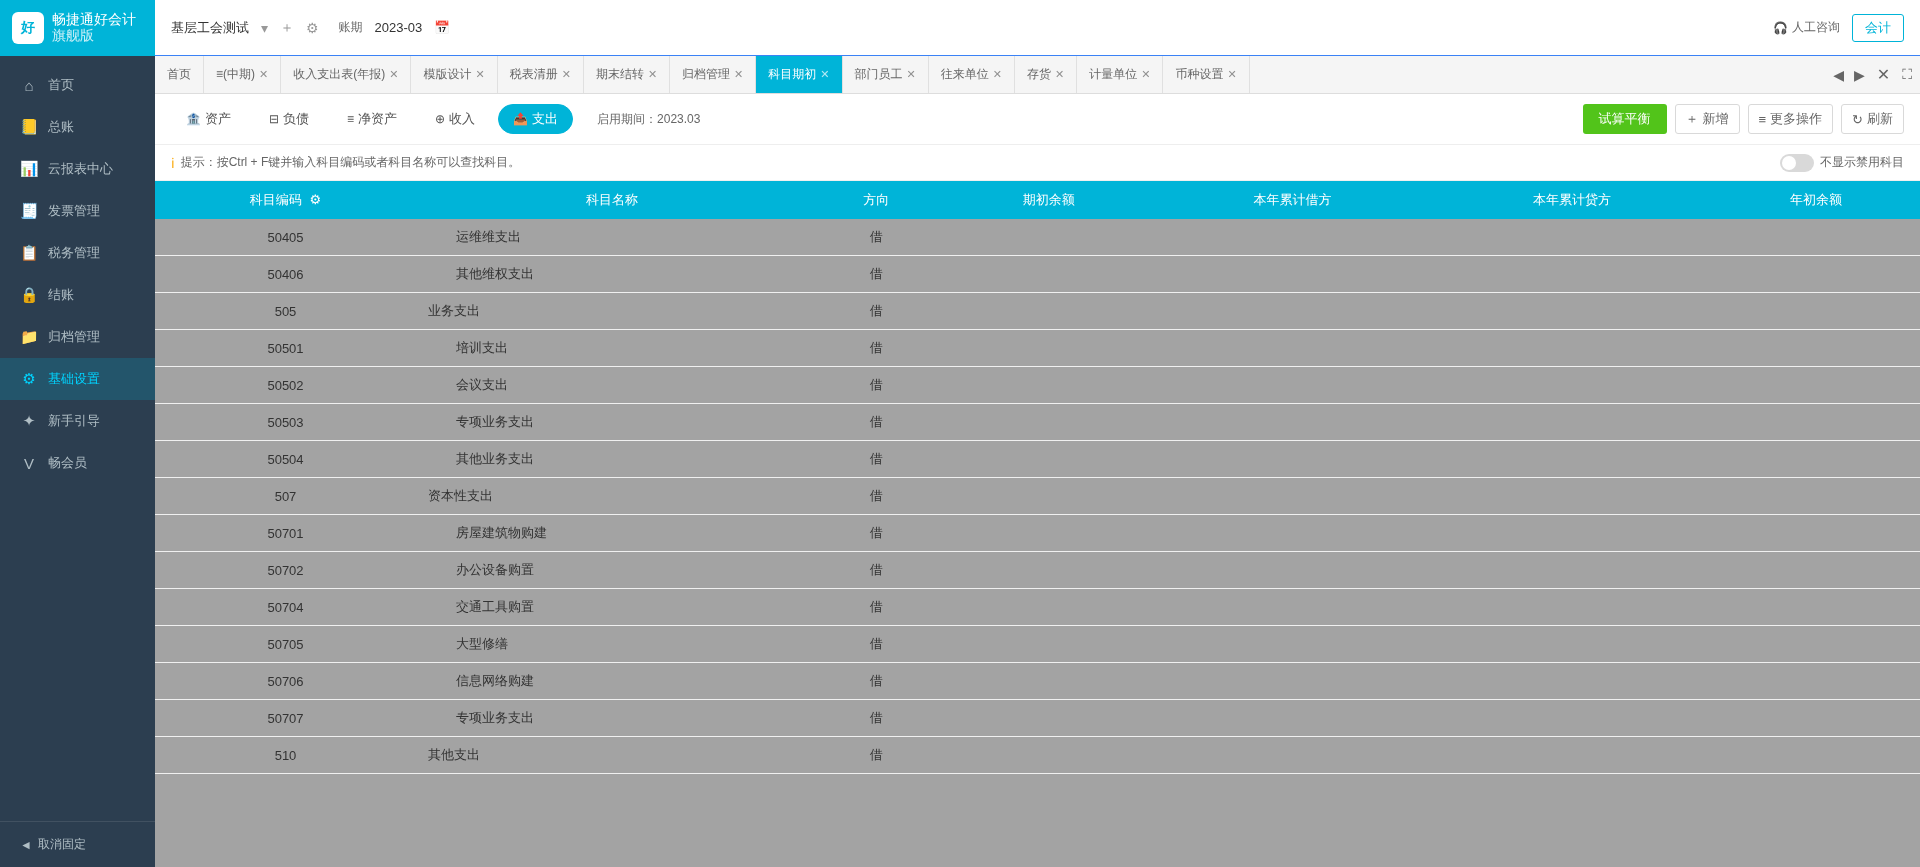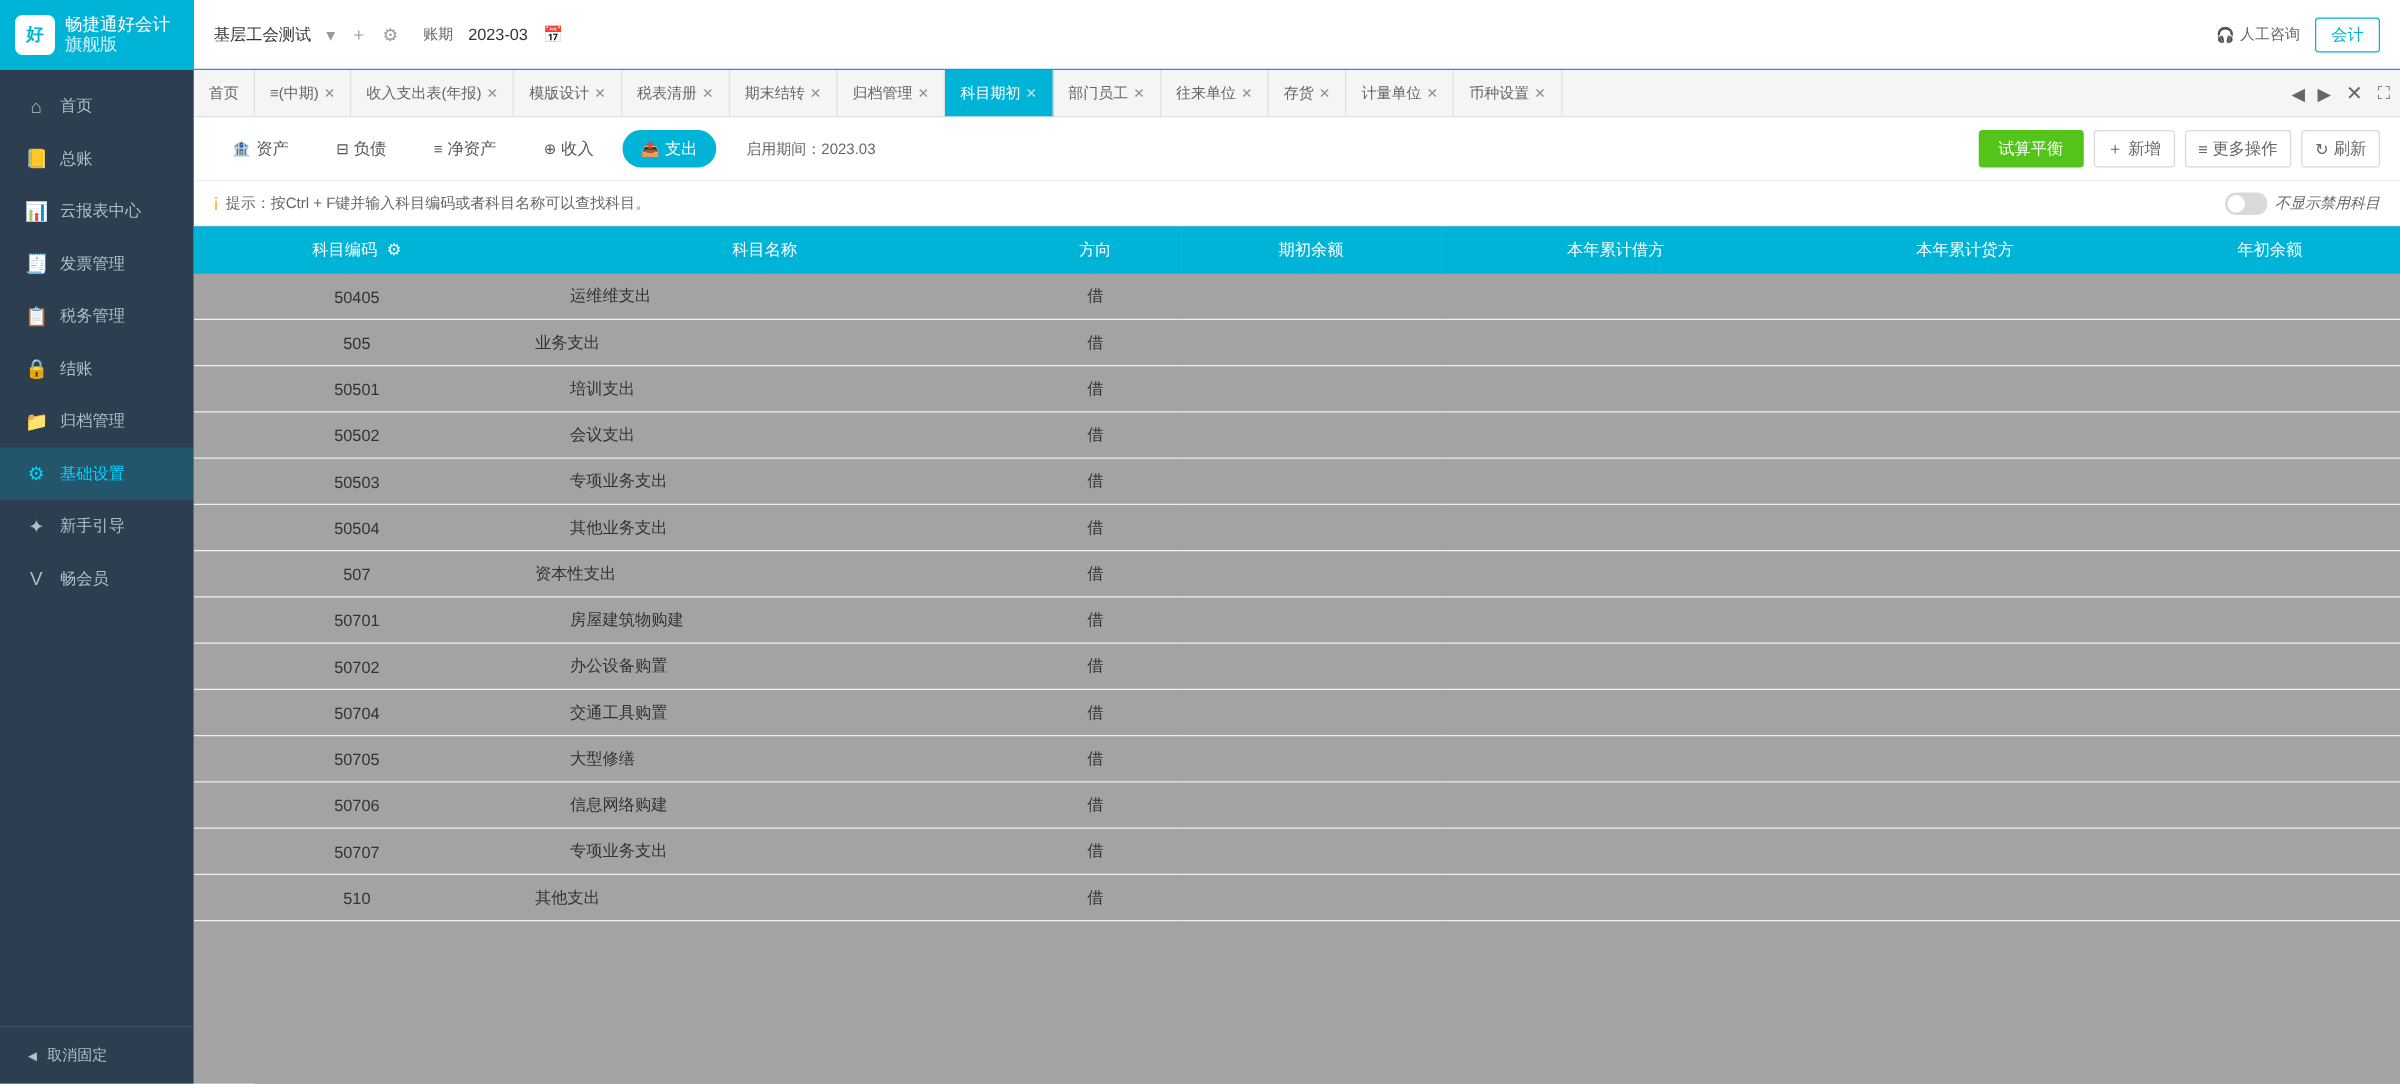--- a/index.html
+++ b/index.html
@@ -172,21 +172,21 @@
       padding: 8px 16px;
       display: flex;
       align-items: center;
       gap: 6px;
       font-size: 12px;
       color: #666;
       flex-shrink: 0;
       border-bottom: 1px solid #f0f0f0;
     }
     .notice-icon { color: #faad14; font-size: 14px; }
-    .notice-right { margin-left: auto; display: flex; align-items: flex-start; gap: 8px; font-style: italic; }
+    .notice-right { margin-left: auto; display: flex; align-items: flex-start; gap: 8px; }
     .toggle-switch {
       display: flex; align-items: center; gap: 6px;
       color: #666; font-size: 12px;
     }
     .toggle-bg {
       width: 34px; height: 18px;
       background: #d9d9d9;
       border-radius: 9px;
       position: relative;
       cursor: pointer;
@@ -444,20 +444,29 @@
       <tbody id="table-body">
           <tr>
     <td>50405</td>
     <td>运维维支出</td>
     <td>借</td>
     <td></td>
     <td></td>
     <td></td>
     <td></td>
   </tr>
+          <tr>
+    <td>50406</td>
+    <td>其他维权支出</td>
+    <td>借</td>
+    <td></td>
+    <td></td>
+    <td></td>
+    <td></td>
+  </tr>
           <tr class="parent-row">
     <td>505</td>
     <td>业务支出</td>
     <td>借</td>
     <td></td>
     <td></td>
     <td></td>
     <td></td>
   </tr>
           <tr>

